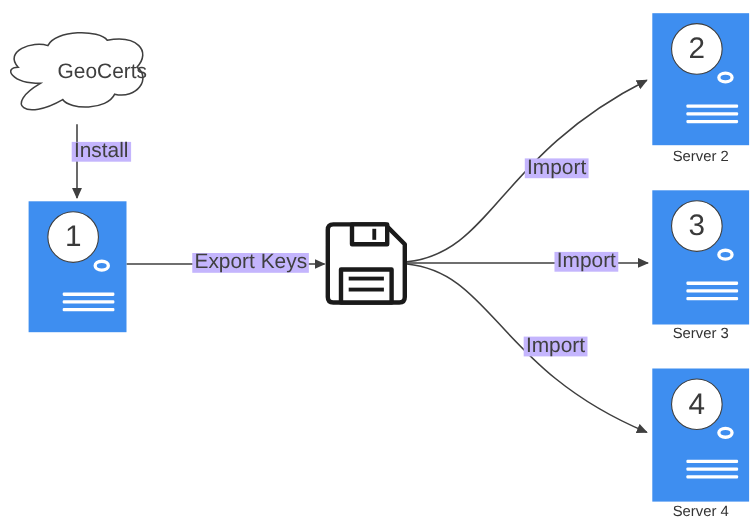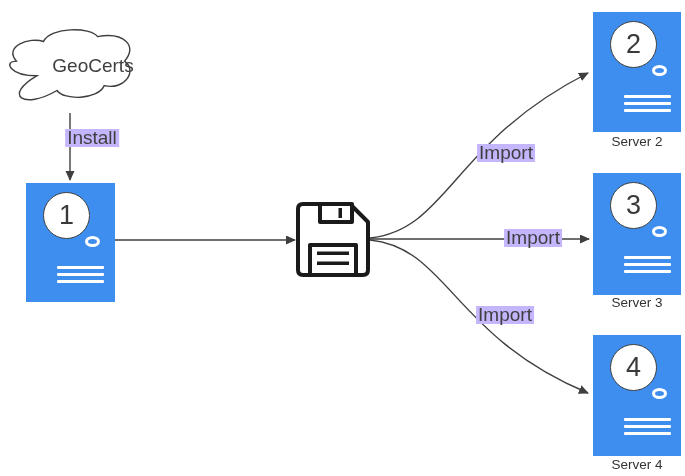--- a/index.html
+++ b/index.html
@@ -122,20 +122,21 @@
       <rect x="320" y="204" width="32" height="18"></rect>
       <rect x="338.5" y="208" width="3.5" height="10" fill="#1a1a1a" stroke="none"></rect>
       <rect x="310" y="245" width="46" height="30"></rect>
       <rect x="317" y="251.5" width="32" height="3.5" fill="#1a1a1a" stroke="none"></rect>
       <rect x="317" y="261.5" width="32" height="3.5" fill="#1a1a1a" stroke="none"></rect>
     </g>
   </svg>
 
   <div class="node-label" id="lbl-cloud">GeoCerts</div>
   <div class="edge-label" id="lbl-install">Install</div>
+  <div class="edge-label" id="lbl-export">Export Keys</div>
   <div class="edge-label" id="lbl-import-t">Import</div>
   <div class="edge-label" id="lbl-import-m">Import</div>
   <div class="edge-label" id="lbl-import-b">Import</div>
 
   <div class="server" id="server1">
     <div class="badge">1</div>
     <div class="ring"></div>
     <div class="vent v1"></div>
     <div class="vent v2"></div>
     <div class="vent v3"></div>

